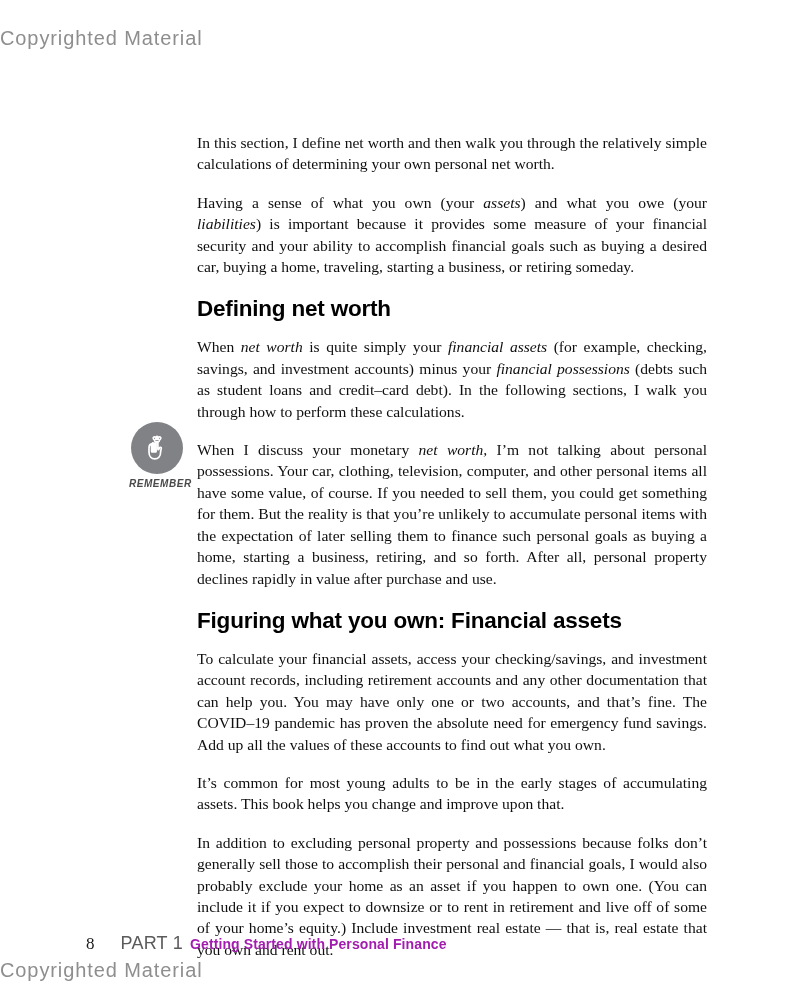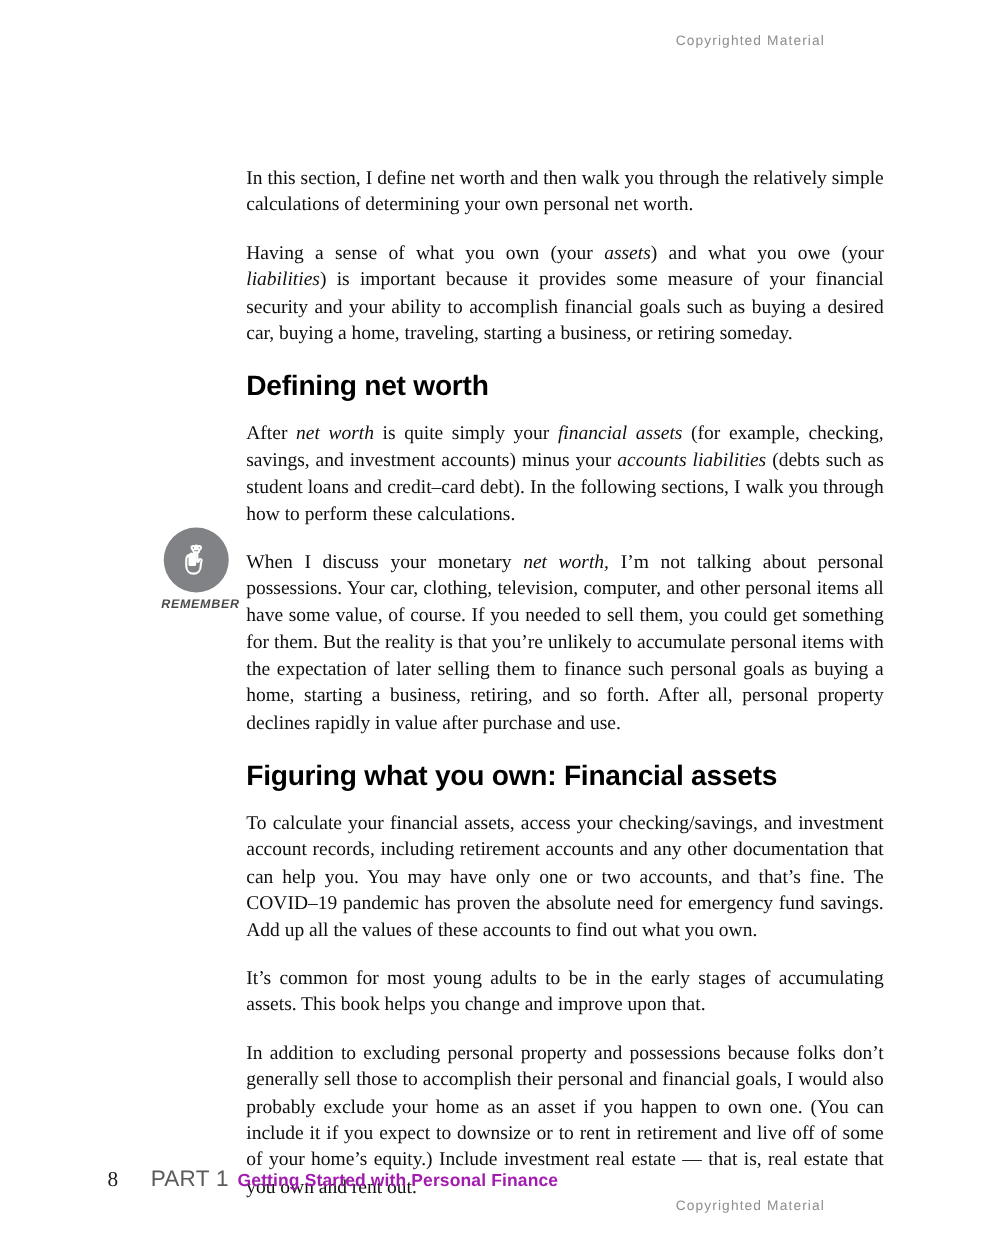--- a/index.html
+++ b/index.html
@@ -19,23 +19,23 @@
   .page {
     position: absolute;
     inset: 0;
   }
 
   
   .watermark {
     position: absolute;
     left: 0;
     width: 660px;
-    text-align: right;
-    font-family: "Liberation Sans", "DejaVu Sans", sans-serif;
-    font-size: 11px;
+    text-align: left;
+    font-family: "Liberation Sans", "DejaVu Sans", sans-serif;
+    font-size: 20px;
     letter-spacing: 0.9px;
     color: #8e8e8e;
     white-space: nowrap;
   }
   .watermark--top { top: 27px; }
   .watermark--bottom { top: 959px; }
 
   
   .chapter-title-wrap {
     position: absolute;
@@ -168,21 +168,21 @@
 
 
   <div class="content">
 
     <p class="body-text">In this section, I define net worth and then walk you through the relatively simple calculations of determining your own personal net worth.</p>
 
     <p class="body-text"><span>Having a sense of what you own (your </span><em>assets</em><span>) and what you owe (your </span><em>liabilities</em><span>) is important because it provides some measure of your financial security and your ability to accomplish financial goals such as buying a desired car, buying a home, traveling, starting a business, or retiring someday.</span></p>
 
     <h2 class="section-heading">Defining net worth</h2>
 
-    <p class="body-text"><span>After </span><em>net worth</em><span> is quite simply your </span><em>financial assets</em><span> (for example, checking, savings, and investment accounts) minus your </span><em>accounts liabilities</em><span> (debts such as student loans and credit–card debt). In the following sections, I walk you through how to perform these calculations.</span></p>
+    <p class="body-text"><span>When </span><em>net worth</em><span> is quite simply your </span><em>financial assets</em><span> (for example, checking, savings, and investment accounts) minus your </span><em>financial possessions</em><span> (debts such as student loans and credit–card debt). In the following sections, I walk you through how to perform these calculations.</span></p>
 
     <p class="body-text"><span>When I discuss your monetary </span><em>net worth,</em><span> I’m not talking about personal posses­sions. Your car, clothing, television, computer, and other personal items all have some value, of course. If you needed to sell them, you could get something for them. But the reality is that you’re unlikely to accumulate personal items with the expectation of later selling them to finance such personal goals as buying a home, starting a business, retiring, and so forth. After all, personal property declines rapidly in value after purchase and use.</span></p>
 
     <h2 class="section-heading">Figuring what you own: Financial assets</h2>
 
     <p class="body-text">To calculate your financial assets, access your checking/savings, and investment account records, including retirement accounts and any other documentation that can help you. You may have only one or two accounts, and that’s fine. The COVID–19 pandemic has proven the absolute need for emergency fund savings. Add up all the values of these accounts to find out what you own.</p>
     <p class="body-text">It’s common for most young adults to be in the early stages of accumulating assets. This book helps you change and improve upon that.</p>
     <p class="body-text">In addition to excluding personal property and possessions because folks don’t generally sell those to accomplish their personal and financial goals, I would also probably exclude your home as an asset if you happen to own one. (You can include it if you expect to downsize or to rent in retirement and live off of some of your home’s equity.) Include investment real estate — that is, real estate that you own and rent out.</p>
 
   </div>

